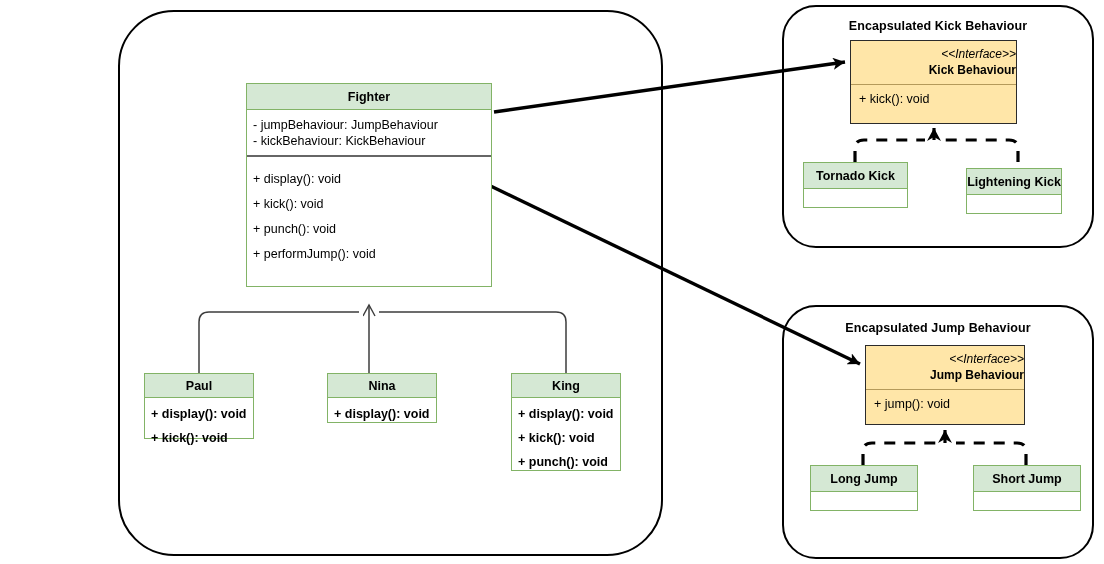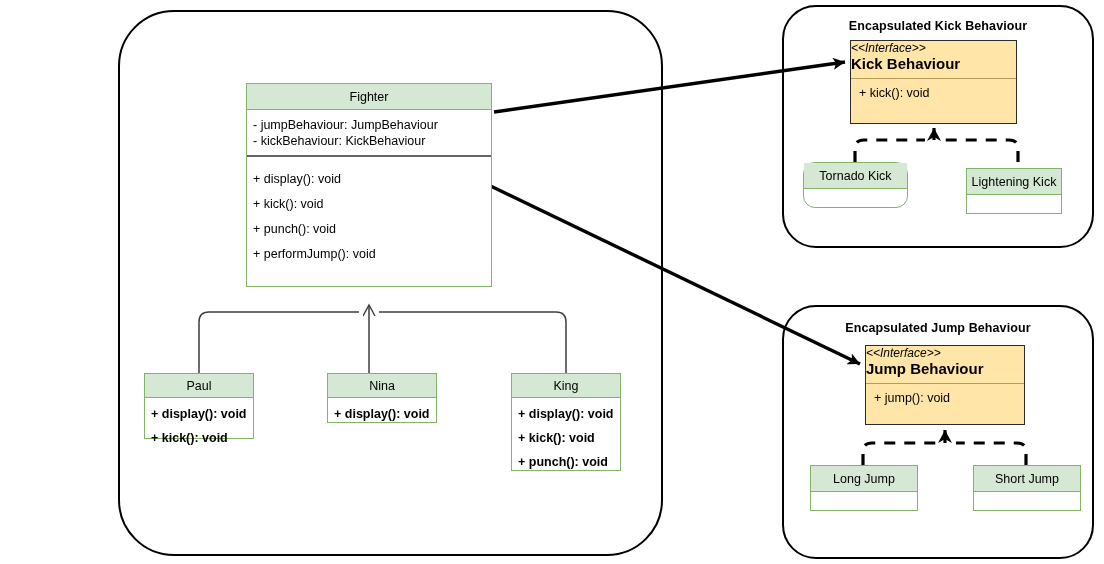--- a/index.html
+++ b/index.html
@@ -45,21 +45,21 @@
   .uml {
     position: absolute;
     box-sizing: border-box;
     background: #ffffff;
     border: 1.6px solid #82b366;
   }
   .uml .hdr {
     background: #d5e8d4;
     border-bottom: 1.6px solid #82b366;
     text-align: center;
-    font-weight: normal;
+    font-weight: bold;
     font-size: 12.5px;
     color: #000000;
     box-sizing: border-box;
     display: flex;
     flex-direction: column;
     align-items: center;
     justify-content: center;
   }
   .uml .sect {
     box-sizing: border-box;
@@ -88,44 +88,45 @@
   .sub .ops { padding: 4px 6px 4px 6px; }
   .sub .ops .row { line-height: 24px; font-weight: bold; }
 
   #cls-paul { left: 144px; top: 373px; width: 110px; height: 66px; }
   #cls-nina { left: 327px; top: 373px; width: 110px; height: 50px; }
   #cls-king { left: 511px; top: 373px; width: 110px; height: 98px; }
 
   
   .beh .hdr { height: 26px; }
   .beh .ops { height: 26px; }
-  #cls-tornado    { left: 803px; top: 162px; width: 105px; height: 46px; border-radius: 12px; }
+  #cls-tornado    { left: 803px; top: 162px; width: 105px; height: 46px; }
   #cls-lightening { left: 966px; top: 168px; width: 96px; height: 46px; }
   #cls-longjump   { left: 810px; top: 465px; width: 108px; height: 46px; }
   #cls-shortjump  { left: 973px; top: 465px; width: 108px; height: 46px; }
 
   
   .iface {
     position: absolute;
     box-sizing: border-box;
     background: #ffe6a8;
     border: 1.8px solid #2b2b2b;
   }
   .iface .hdr {
-    text-align: left;
+    text-align: right;
+    padding-top: 6px;
     box-sizing: border-box;
   }
   .iface .stereo {
     font-size: 12px;
     font-style: italic;
     color: #000000;
     line-height: 15px;
   }
   .iface .nm {
-    font-size: 15px;
+    font-size: 12px;
     font-weight: bold;
     color: #000000;
     line-height: 16px;
   }
   .iface .divider {
     height: 0;
     border-top: 1.2px solid #b59a5a;
     margin: 6px 0 0 0;
   }
   .iface .ops {

